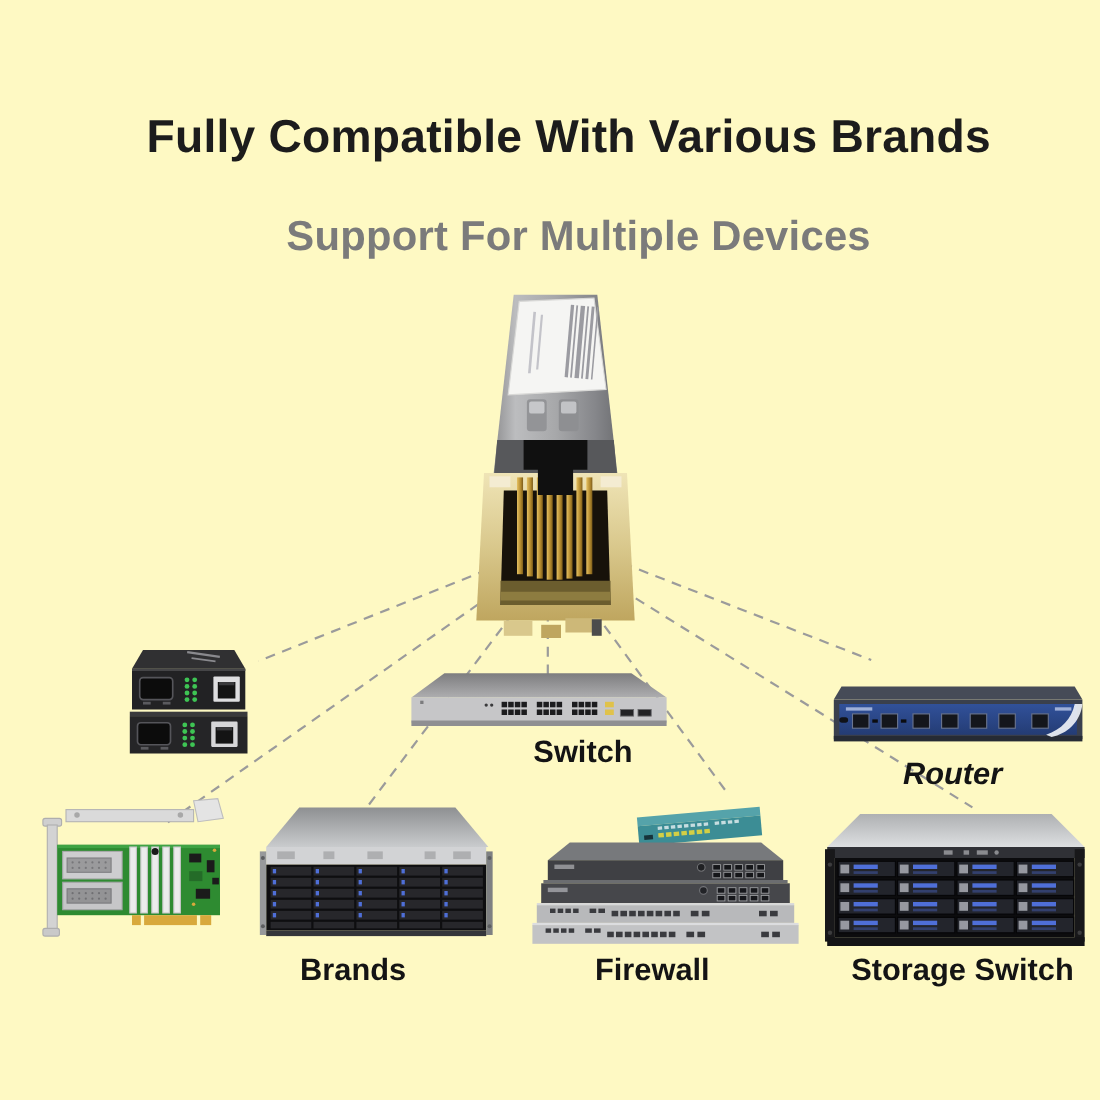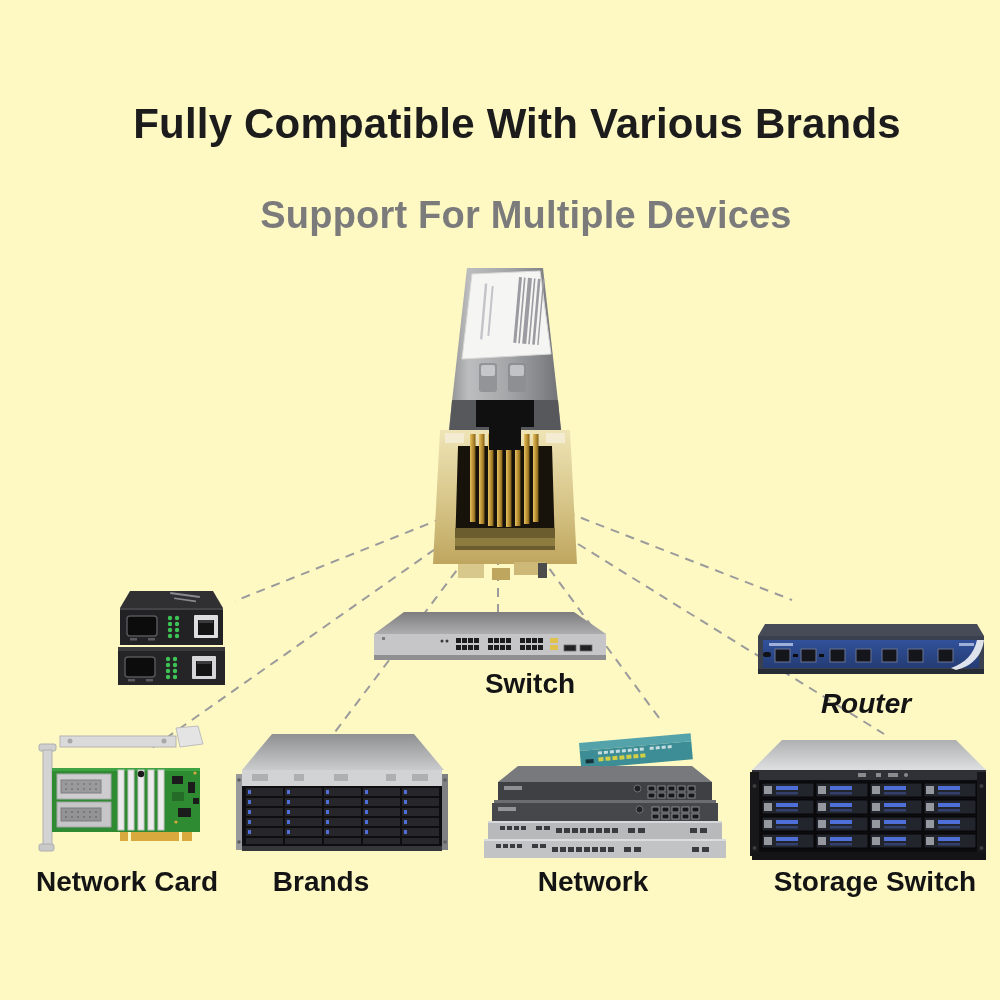--- a/index.html
+++ b/index.html
@@ -607,18 +607,17 @@
       <circle cx="4.5" cy="50" r="2" fill="#3c3c3e"></circle>
         <circle cx="4.5" cy="112" r="2" fill="#3c3c3e"></circle>
       <circle cx="231.5" cy="50" r="2" fill="#3c3c3e"></circle>
         <circle cx="231.5" cy="112" r="2" fill="#3c3c3e"></circle>
       <rect x="2" y="116" width="234" height="8" fill="#141416"></rect>
     </svg>
   </div>
 
   <div class="dlabel" style="left:502px;top:668px;margin-left:28px;">Switch</div>
   <div class="dlabel" style="left:866px;top:688px;font-style:italic;">Router</div>
-  <div class="dlabel" style="left:127px;top:866px;">Network Card</div>
   <div class="dlabel" style="left:321px;top:866px;">Brands</div>
-  <div class="dlabel" style="left:593px;top:866px;">Network</div>
+  <div class="dlabel" style="left:593px;top:866px;">Firewall</div>
   <div class="dlabel" style="left:875px;top:866px;">Storage Switch</div>
 
 </div>
 
 </body></html>

